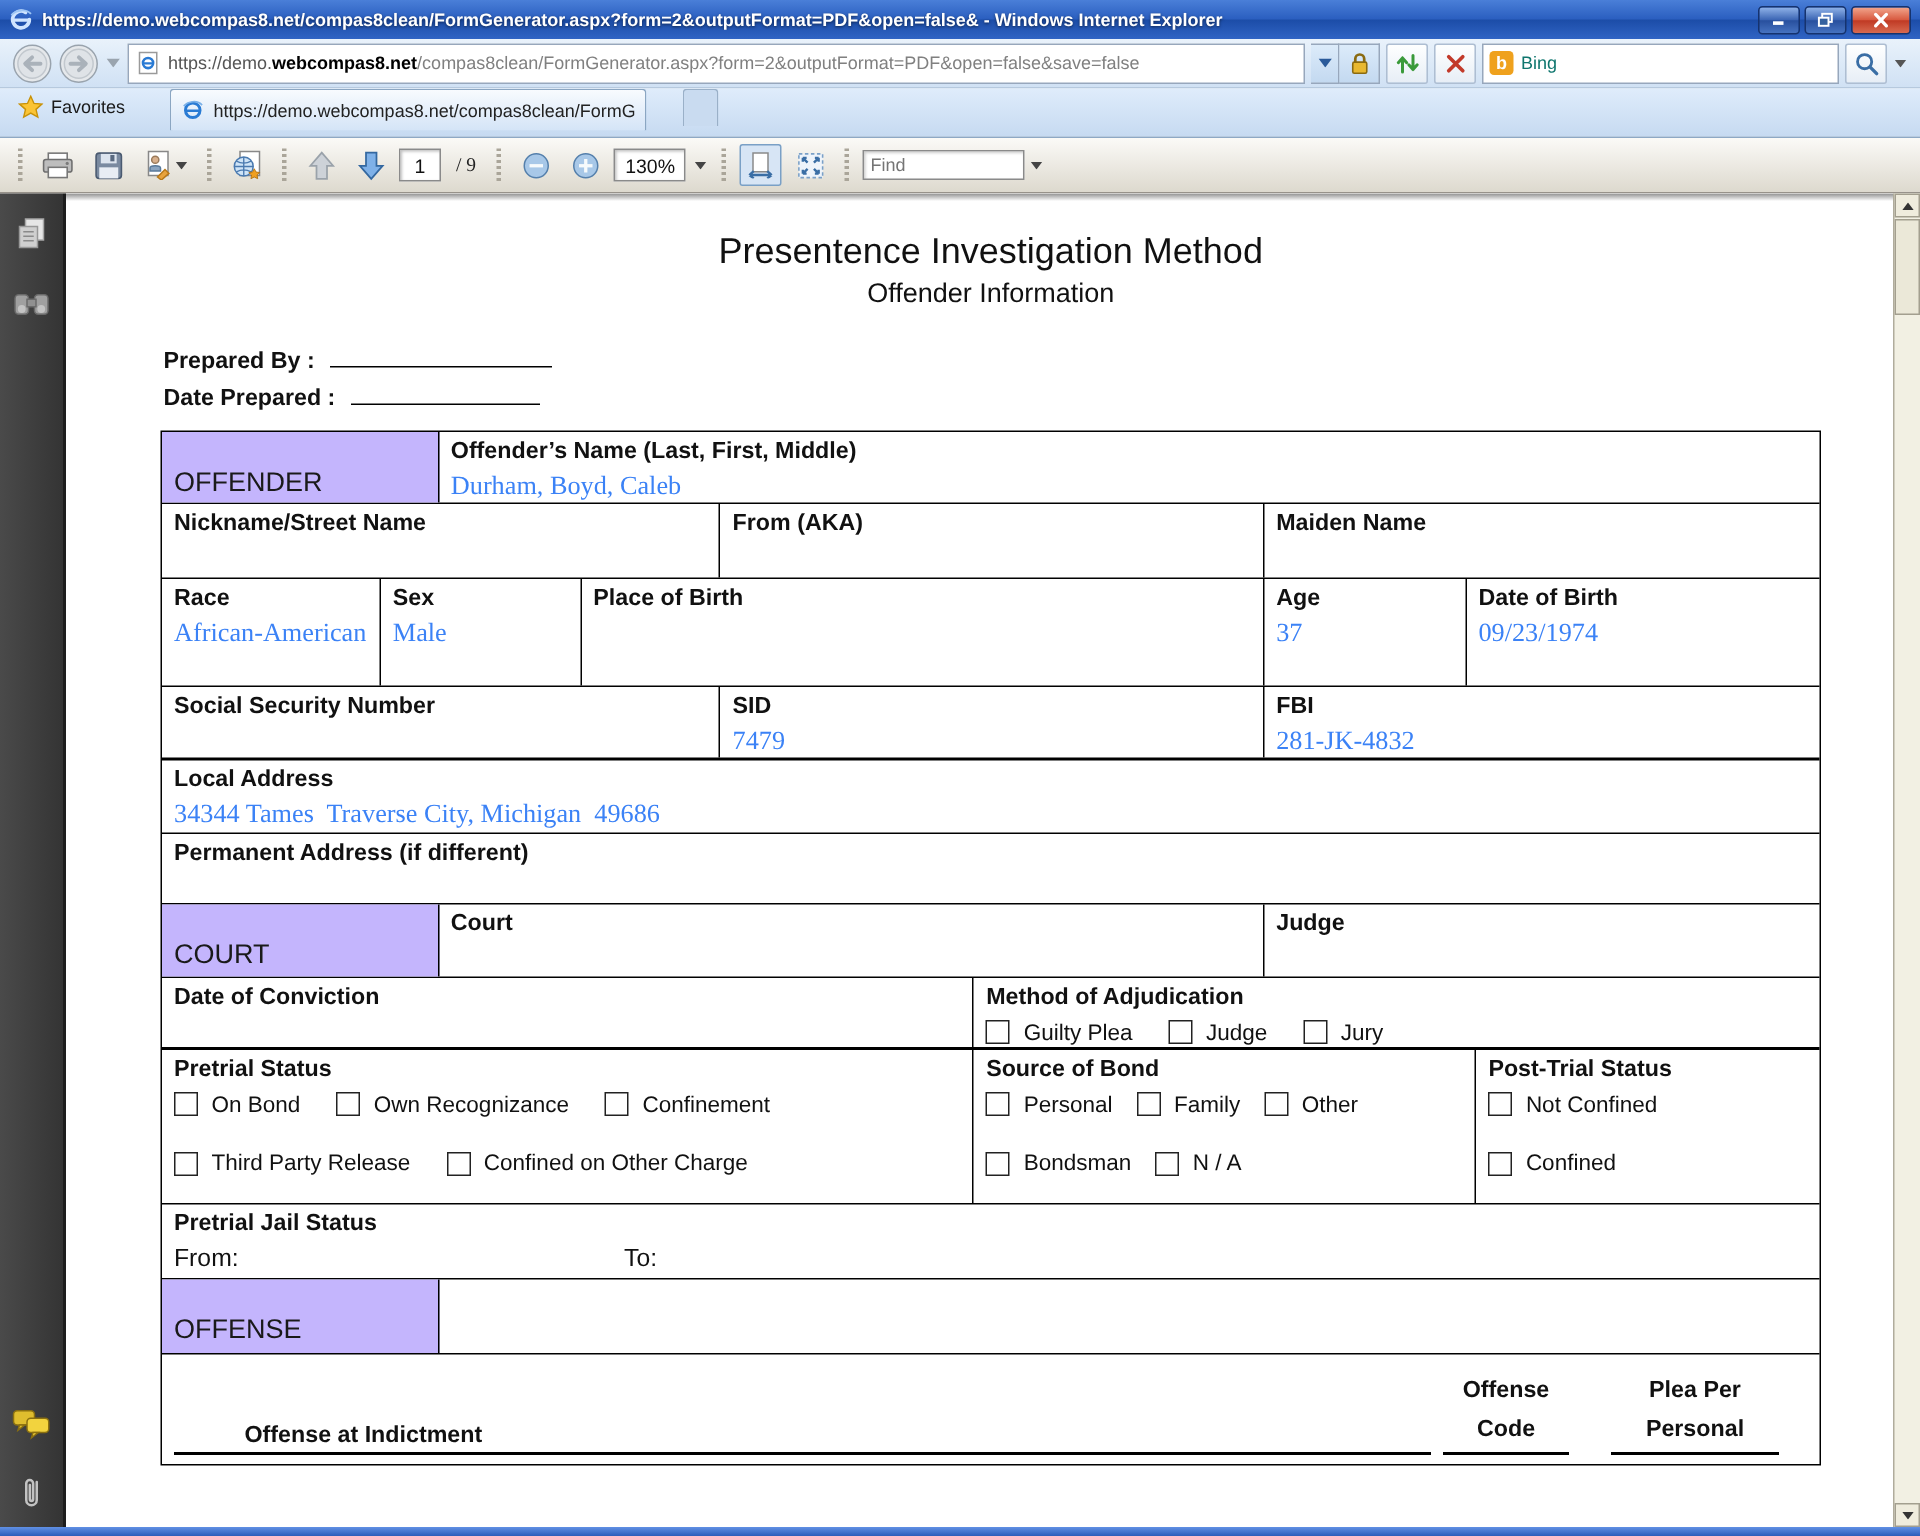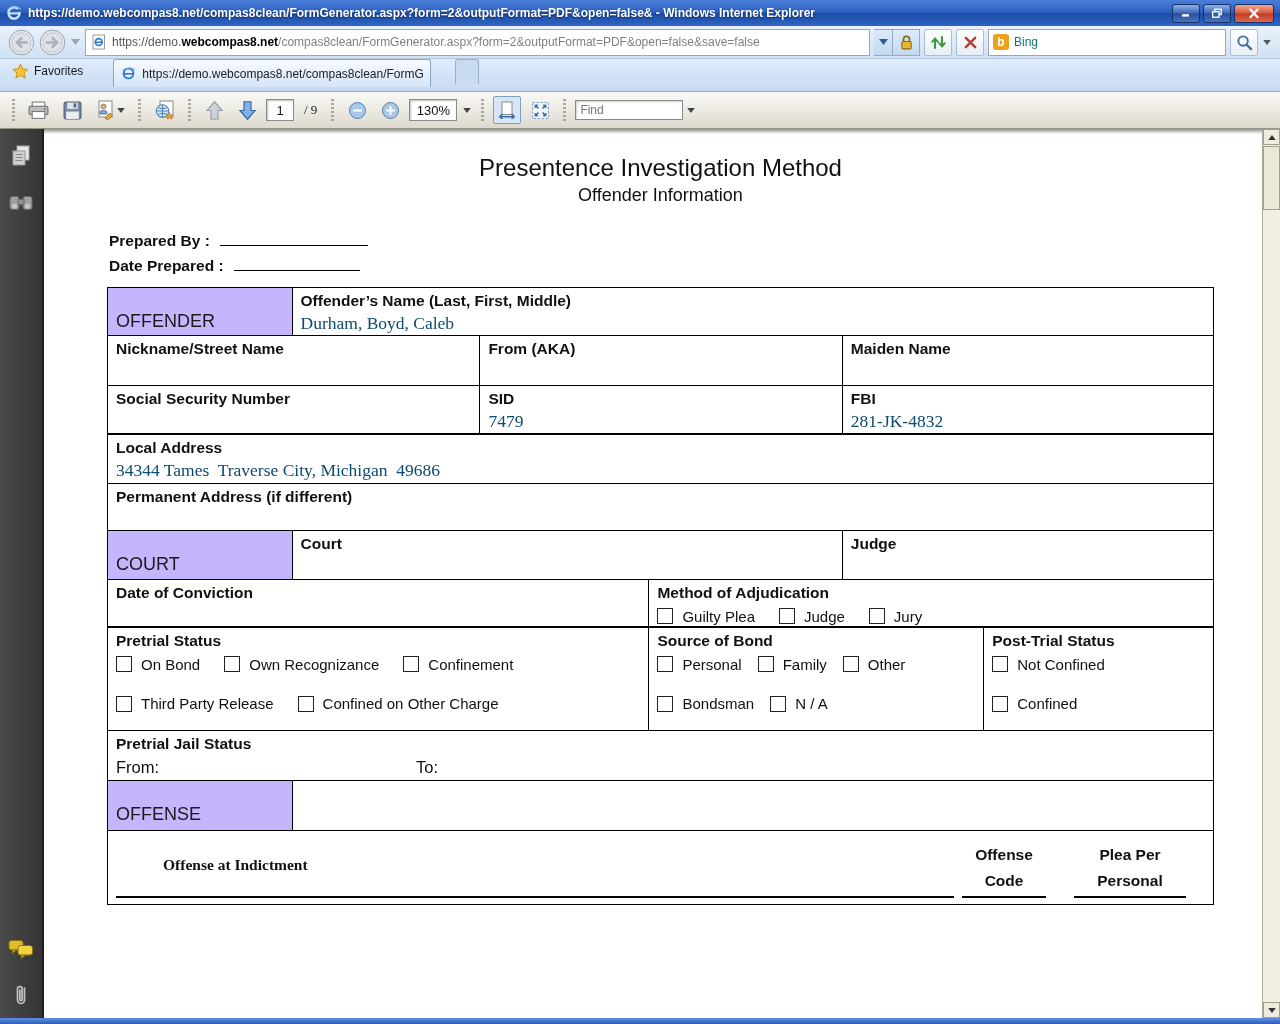--- a/index.html
+++ b/index.html
@@ -74,29 +74,29 @@
   .uline{display:inline-block;border-bottom:1.5px solid #000;height:12px;margin-left:10px;}
   .w150{width:148px;} .w128{width:126px;}
   .ftable{border:1.5px solid #000;margin-top:12px;}
   .frow{display:flex;border-bottom:1px solid #000;box-sizing:border-box;}
   .frow.thick{border-bottom-width:2px;}
   .frow.lastrow{border-bottom:none;}
   .fcell{border-right:1px solid #000;padding:3px 8px;box-sizing:border-box;overflow:hidden;}
   .fcell.last{border-right:none;flex:1;}
   .sect{background:#c4b5fd;font-size:18px;color:#1a1a1a;line-height:1.3;padding-top:22px;}
   .lab{font-weight:bold;font-size:15.5px;color:#111;line-height:1.35;}
-  .val{font-family:"Liberation Serif",serif;font-size:17.5px;color:#0c4a6e;white-space:pre-wrap;line-height:1.25;margin-top:1px;}
+  .val{font-family:"Liberation Serif",serif;font-size:17.5px;color:#3b82f6;white-space:pre-wrap;line-height:1.25;margin-top:1px;}
   .cbline{display:flex;align-items:center;margin-top:4px;}
   .cbline2{margin-top:22px;align-items:flex-end;}
   .cb{width:14px;height:14px;border:1.5px solid #222;background:#fff;flex:none;margin-right:9px;}
   .cblab{font-size:15px;color:#111;margin-right:24px;white-space:nowrap;}
   .jailline{margin-top:3px;font-size:16.5px;color:#111;}
   .fromlab{display:inline-block;width:300px;}
   .offhead{display:flex;align-items:flex-end;margin-top:8px;}
-  .oh-ind{width:838px;border-bottom:2px solid #000;padding-left:47px;padding-bottom:20px;box-sizing:border-box;font-family:Liberation Serif, serif;}
+  .oh-ind{width:838px;border-bottom:2px solid #000;padding-left:47px;padding-bottom:0;box-sizing:border-box;}
   .oh-code{width:84px;margin-left:8px;border-bottom:2px solid #000;text-align:center;padding-bottom:3px;line-height:1.65;box-sizing:border-box;}
   .oh-plea{width:112px;margin-left:28px;border-bottom:2px solid #000;text-align:center;padding-bottom:3px;line-height:1.65;box-sizing:border-box;}
 </style>
 </head>
 <body>
 
 <div class="window">
 
   <div class="titlebar">
     <span style="display:flex;">
@@ -431,20 +431,41 @@
                   <div class="lab">Nickname/Street Name</div>
                 </div>
               <div class="fcell" style="width:32.8%;">
                   <div class="lab">From (AKA)</div>
                 </div>
               <div class="fcell last">
                   <div class="lab">Maiden Name</div>
                 </div>
             </div>
 
+            <div class="frow" style="height:72px;">
+              <div class="fcell" style="width:13.2%;">
+                  <div class="lab">Race</div>
+                  <div class="val">African-American</div>
+                </div>
+              <div class="fcell" style="width:12.1%;">
+                  <div class="lab">Sex</div>
+                  <div class="val">Male</div>
+                </div>
+              <div class="fcell" style="width:41.2%;">
+                  <div class="lab">Place of Birth</div>
+                </div>
+              <div class="fcell" style="width:12.2%;">
+                  <div class="lab">Age</div>
+                  <div class="val">37</div>
+                </div>
+              <div class="fcell last">
+                  <div class="lab">Date of Birth</div>
+                  <div class="val">09/23/1974</div>
+                </div>
+            </div>
 
             <div class="frow thick" style="height:49px;">
               <div class="fcell" style="width:33.7%;">
                   <div class="lab">Social Security Number</div>
                 </div>
               <div class="fcell" style="width:32.8%;">
                   <div class="lab">SID</div>
                   <div class="val">7479</div>
                 </div>
               <div class="fcell last">

